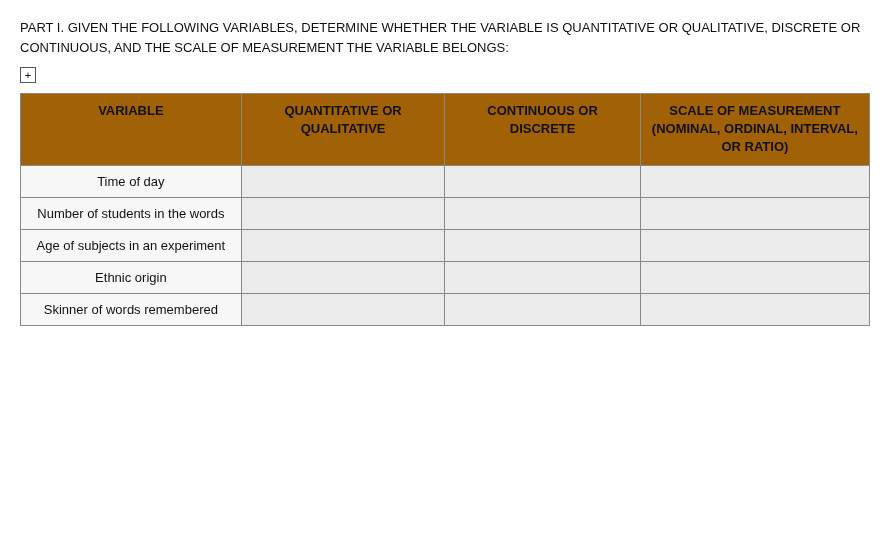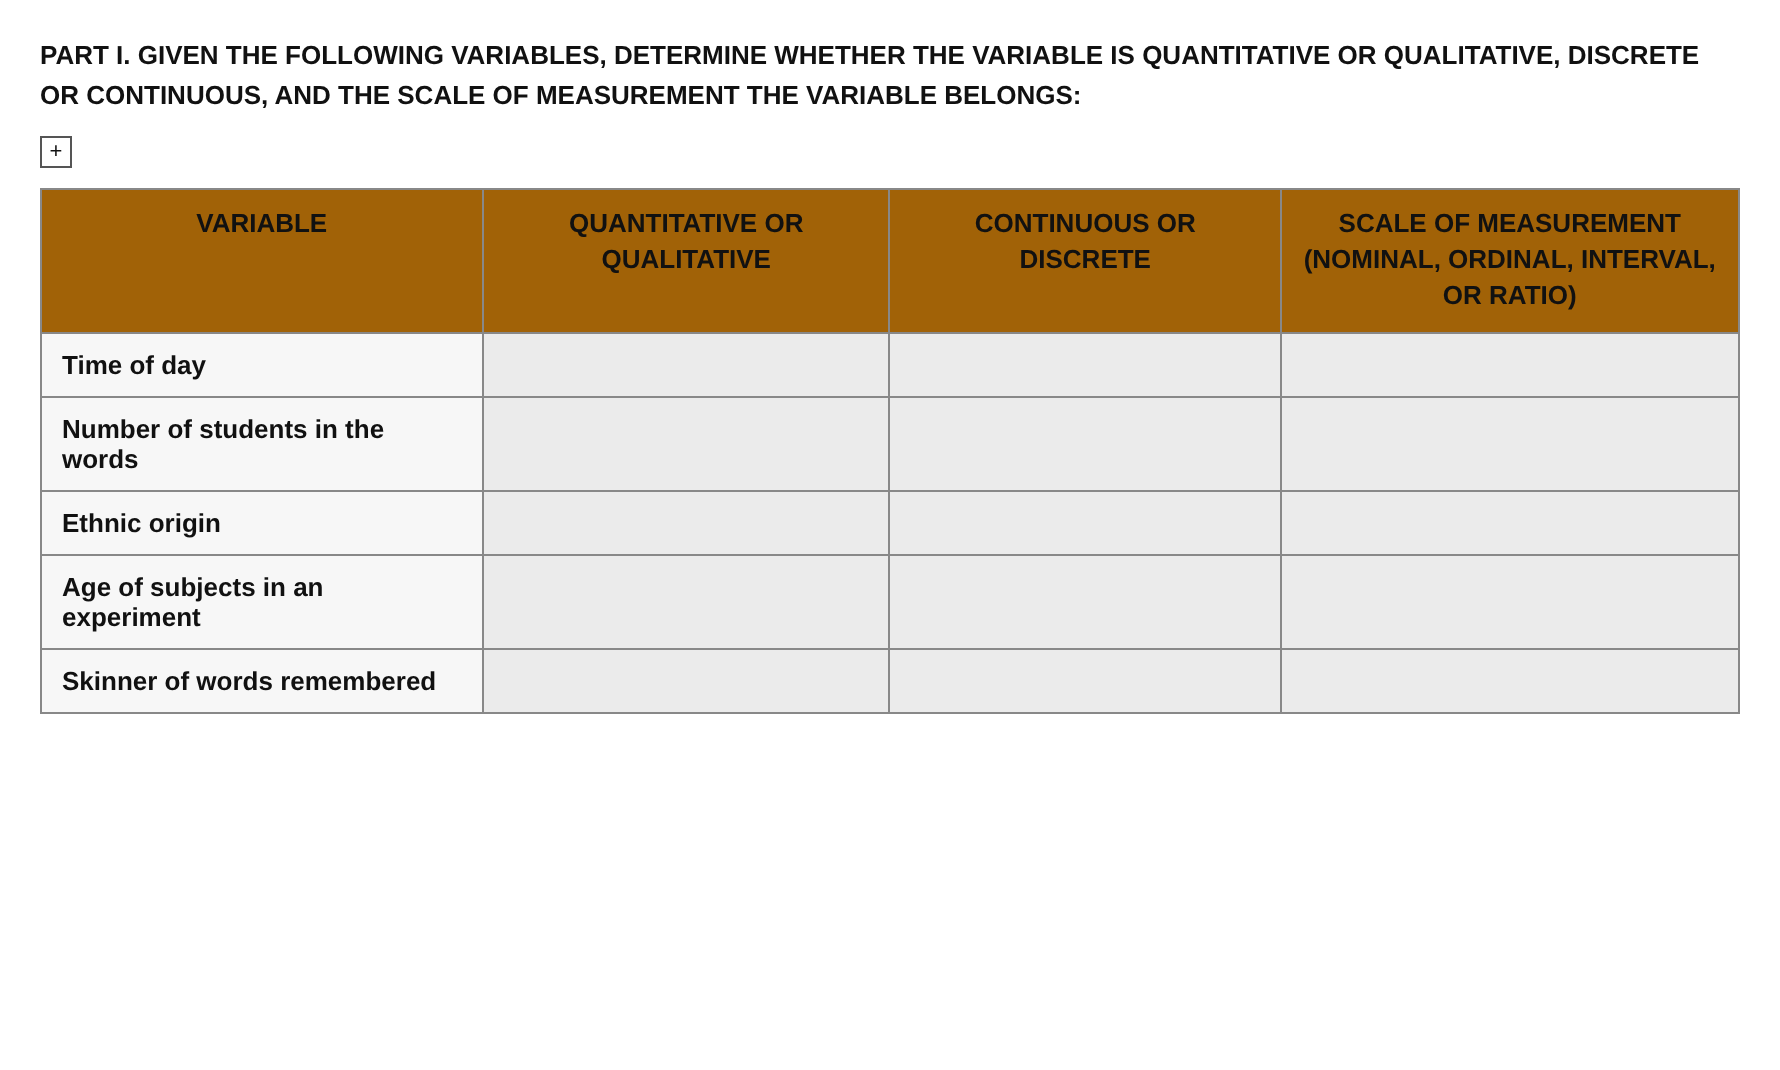--- a/index.html
+++ b/index.html
@@ -13,21 +13,21 @@
       font-family: Arial, sans-serif;
       font-size: 13px;
       color: #111;
       width: 890px;
       min-height: 535px;
       padding: 18px 20px 20px 20px;
     }
 
     .instructions {
       font-size: 13px;
-      font-weight: bold;
+      font-weight: normal;
       line-height: 1.5;
       margin-bottom: 10px;
       text-transform: uppercase;
     }
 
     .expand-icon {
       display: inline-block;
       border: 1px solid #555;
       width: 16px;
       height: 16px;
@@ -60,21 +60,22 @@
       line-height: 1.4;
     }
 
     tbody td {
       background-color: #f0f0f0;
       min-height: 40px;
     }
 
     tbody td:first-child {
       background-color: #f7f7f7;
-      font-weight: bold;
+      font-weight: normal;
+      text-align: center;
     }
 
     tbody tr td:not(:first-child) {
       background-color: #ebebeb;
     }
 
     .col-variable { width: 26%; }
     .col-quant { width: 24%; }
     .col-cont { width: 23%; }
     .col-scale { width: 27%; }
@@ -104,27 +105,27 @@
         <td></td>
         <td></td>
       </tr>
       <tr>
         <td>Number of students in the words</td>
         <td></td>
         <td></td>
         <td></td>
       </tr>
       <tr>
-        <td>Ethnic origin</td>
+        <td>Age of subjects in an experiment</td>
         <td></td>
         <td></td>
         <td></td>
       </tr>
       <tr>
-        <td>Age of subjects in an experiment</td>
+        <td>Ethnic origin</td>
         <td></td>
         <td></td>
         <td></td>
       </tr>
       <tr>
         <td>Skinner of words remembered</td>
         <td></td>
         <td></td>
         <td></td>
       </tr>

